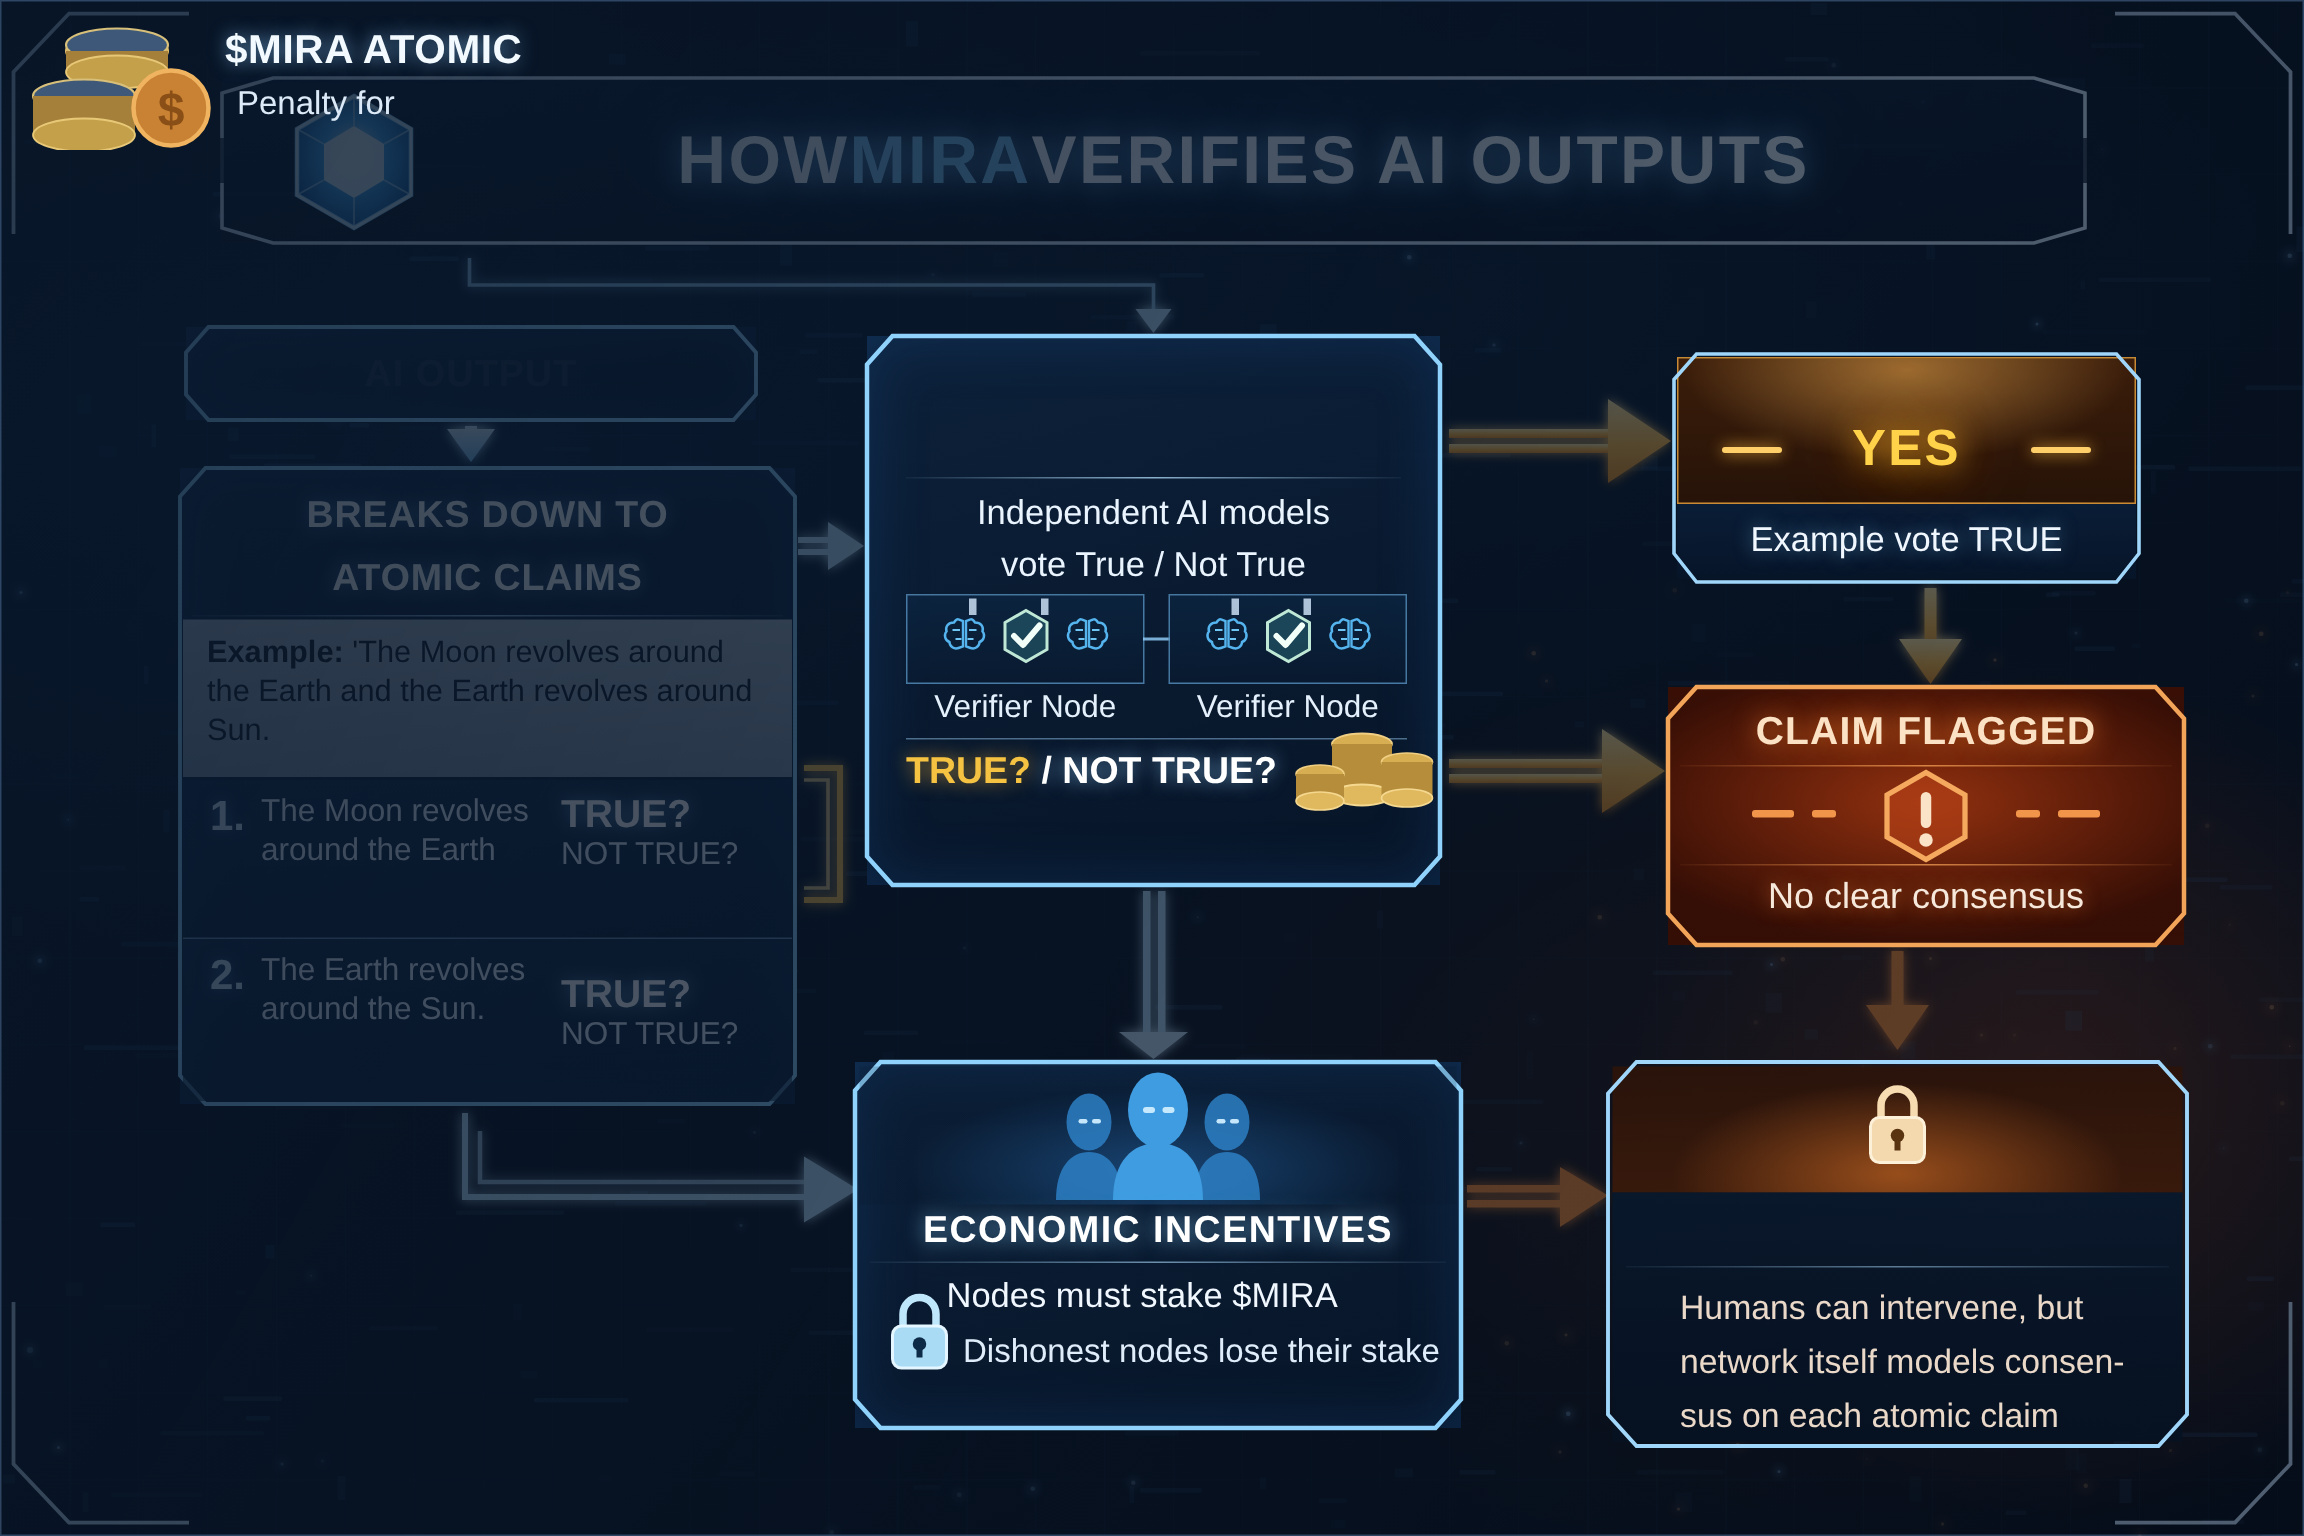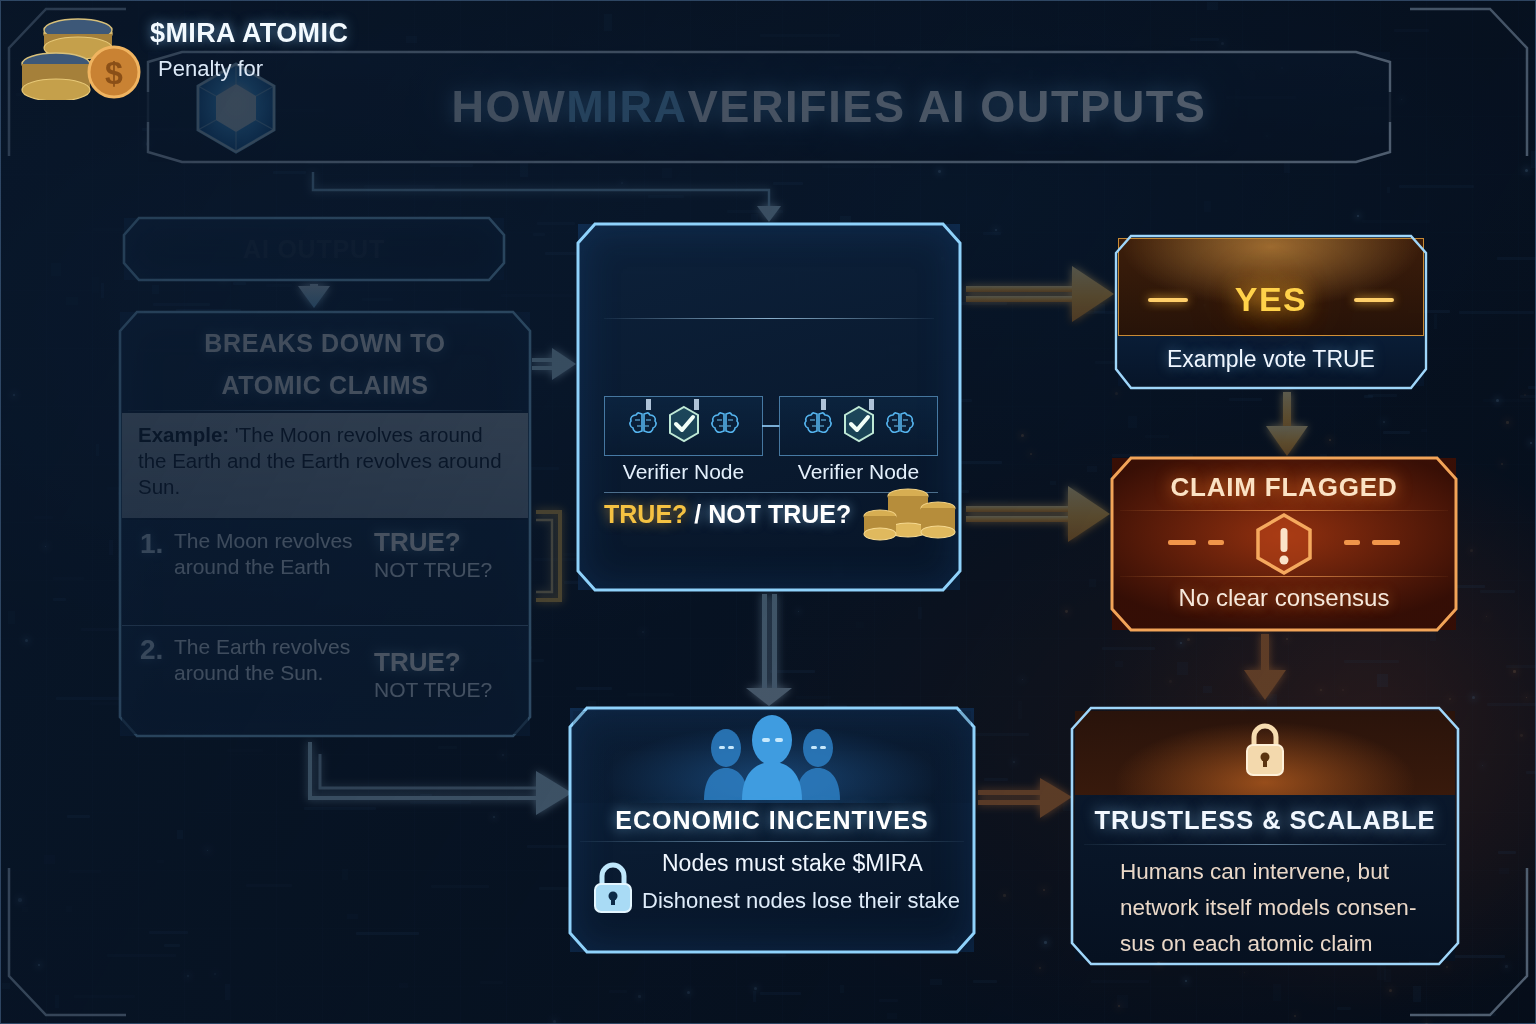--- a/index.html
+++ b/index.html
@@ -129,21 +129,21 @@
 
   
   #econ { left:570px; top:708px; width:404px; height:244px; }
   #econ .art { position:absolute; left:3px; right:3px; top:3px; height:92px;
       background:radial-gradient(ellipse 60% 85% at 50% 75%, rgba(35,100,165,.55), rgba(7,22,42,.2) 70%); }
   #figs { position:absolute; left:50%; top:6px; transform:translateX(-50%); width:180px; height:86px; }
   #econ .ttl { position:absolute; left:0; right:0; top:98px; font-size:25px; color:#fff;
       letter-spacing:1px; text-shadow:0 0 14px rgba(140,210,255,.65); }
   #econ .divln { position:absolute; left:10px; right:10px; top:133px; height:1px;
       background:linear-gradient(90deg,rgba(160,215,255,.05),rgba(175,222,255,.6),rgba(160,215,255,.05)); }
-  #econ .l1 { position:absolute; left:92px; top:142px; font-size:23px; color:#f0f7ff; }
+  #econ .l1 { position:absolute; left:61px; top:142px; font-size:23px; color:#f0f7ff; }
   #econ .l2 { position:absolute; left:72px; top:180px; font-size:22px; color:#dfecfa; }
   #lock-e { position:absolute; left:18px; top:152px; width:50px; height:56px; }
 
   
   #enough { left:1116px; top:236px; width:310px; height:152px; }
   #enough .warm { position:absolute; left:2px; right:2px; top:2px; height:98px;
      background:
        radial-gradient(ellipse 70% 90% at 50% 8%, rgba(255,190,90,.5), rgba(80,35,8,0) 70%),
        linear-gradient(180deg, rgba(64,30,8,.92), rgba(41,19,6,.92));
      border:1px solid rgba(226,158,60,.85); }
@@ -829,20 +829,24 @@
   <div class="st">$MIRA ATOMIC</div>
   <div class="sp">Penalty for</div>
 </div>
 
 <div class="panel blue" id="dvn">
   <div class="pbg"></div>
   <svg class="pbord" viewBox="0 0 388 372" preserveAspectRatio="none">
     <path d="M3 22 L20 3 L368 3 L385 22 L385 350 L368 369 L20 369 L3 350 Z" fill="none" stroke="#8fd2fb" stroke-width="3"></path>
   </svg>
   <div class="divln"></div>
+  <div class="sub">
+    <div>Independent AI models</div>
+    <div>vote True / Not True</div>
+  </div>
 
   <div id="nodes">
     <div class="nodebox">
       <span class="tick" style="left:26%"></span>
         <span class="tick" style="left:57%"></span>
       <span>
         <svg width="30" height="26" viewBox="0 0 30 26">
             <path d="M8 4C4 4 2 7 3 10c-2 2-1 6 2 7 0 3 3 5 6 4l3-1V3l-3-1C10 1.5 9 2.5 8 4Z" fill="none" stroke="#55b4ee" stroke-width="1.6"></path>
             <path d="M22 4c4 0 6 3 5 6 2 2 1 6-2 7 0 3-3 5-6 4l-3-1V3l3-1c1-.5 2 .5 3 2Z" fill="none" stroke="#55b4ee" stroke-width="1.6"></path>
             <path d="M7 9h5M18 9h5M9 15h4M17 15h4" stroke="#6fc6f5" stroke-width="1.2"></path>
@@ -996,16 +1000,15 @@
     <path d="M3 24 L22 3 L370 3 L389 24 L389 238 L370 259 L22 259 L3 238 Z" fill="none" stroke="#9fd6fa" stroke-width="2.6"></path>
   </svg>
   <div id="lock-t">
     <svg viewBox="0 0 52 60">
       <path d="M15 25 V17 a11 11 0 0 1 22 0 V25" fill="none" stroke="#f6dcb0" stroke-width="5"></path>
       <rect x="8" y="25" width="36" height="30" rx="6" fill="#f3d9ad" stroke="#fdf0d8" stroke-width="2"></rect>
       <circle cx="26" cy="37" r="4.5" fill="#5a3410"></circle>
         <rect x="24" y="38" width="4" height="9" fill="#5a3410"></rect>
     </svg>
   </div>
-  <div class="ttl">TRUSTLESS &amp; SCALABLE</div>
   <div class="divln"></div>
   <div class="body">Humans can intervene, but network itself models consen-sus on each atomic claim</div>
 </div>
 
 </body></html>

